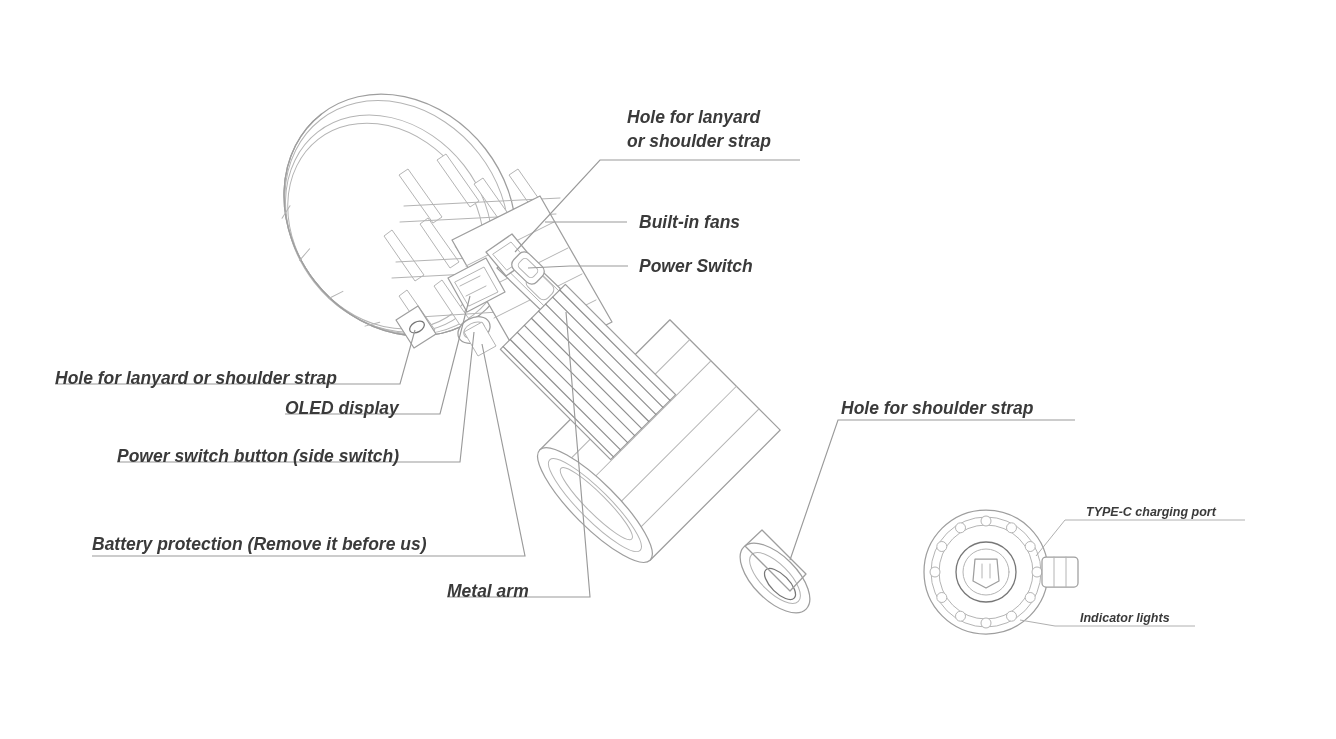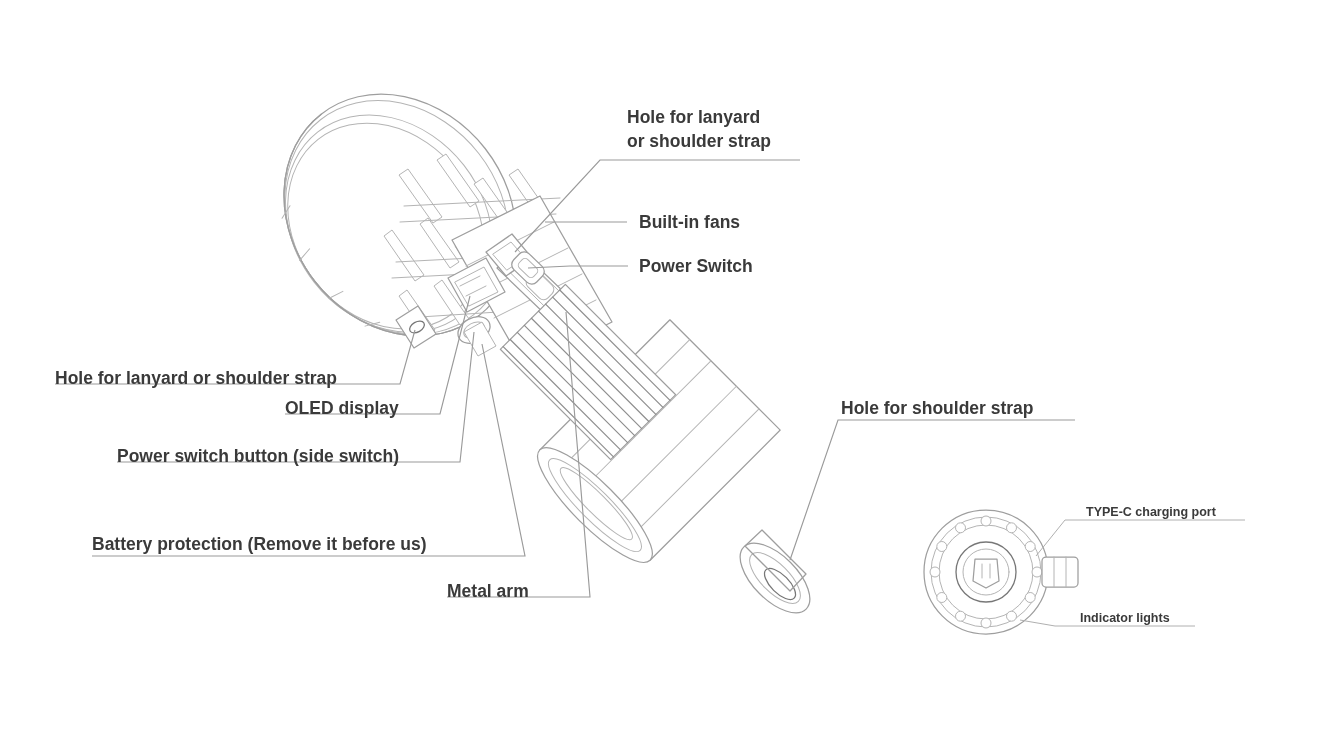--- a/index.html
+++ b/index.html
@@ -13,20 +13,21 @@
     height: 739px;
     position: relative;
     overflow: hidden;
     font-family: "Liberation Sans", sans-serif;
   }
   #diagram-root {
     position: absolute;
     left: 0; top: 0;
     width: 1336px;
     height: 739px;
+    font-style: italic;
   }
   svg.canvas {
     position: absolute;
     left: 0; top: 0;
     width: 1336px;
     height: 739px;
     display: block;
   }
   .label-text {
     font-family: "Liberation Sans", sans-serif;

